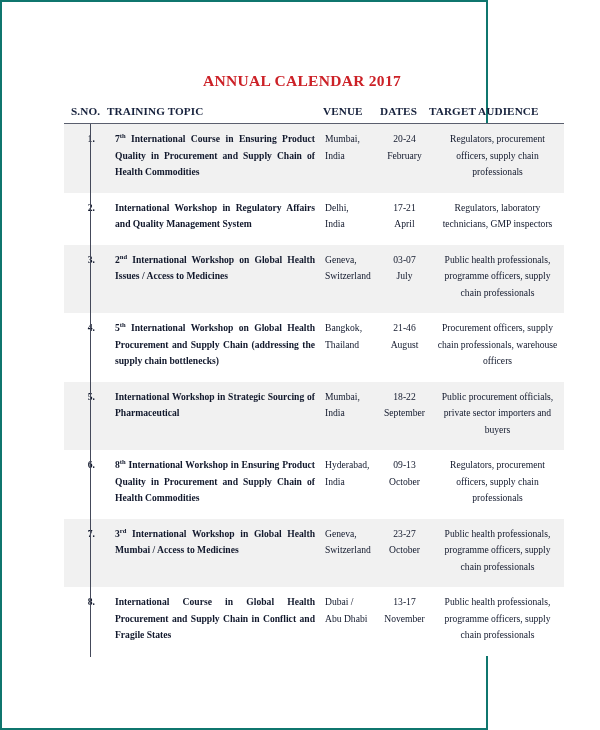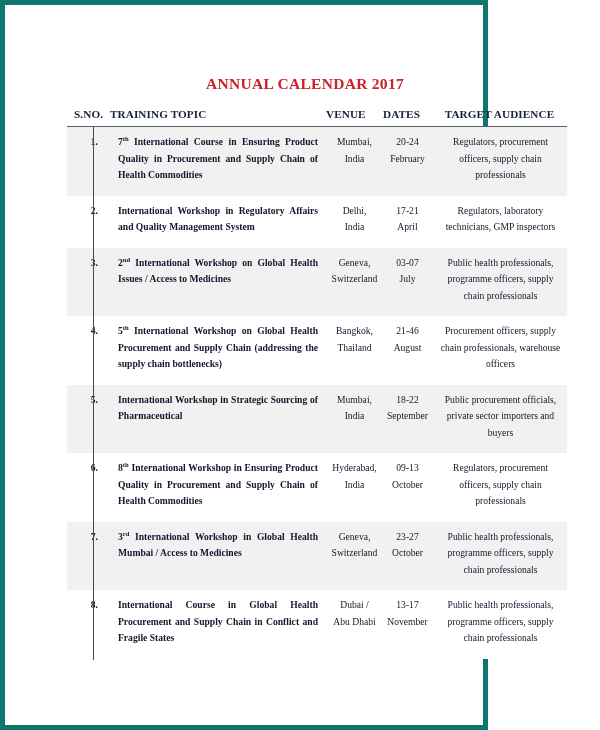--- a/index.html
+++ b/index.html
@@ -12,21 +12,21 @@
     background: #ffffff;
     font-family: "Liberation Serif", "DejaVu Serif", serif;
     overflow: hidden;
   }
   .page {
     position: relative;
     width: 488px;
     height: 730px;
     background: #ffffff;
     box-sizing: border-box;
-    border: 5px solid #0f766e;
+    border: 2px solid #0f766e;
     padding-left: 47px;
   }
   
   .doc-title {
     position: absolute;
     left: 0;
     top: 70px;
     width: 600px;
     text-align: center;
     font-size: 15.5px;
@@ -59,21 +59,21 @@
     color: #16213c;
     padding: 0 0 6px 0;
     vertical-align: bottom;
     letter-spacing: 0.1px;
     white-space: nowrap;
   }
   thead th.h-sno   { text-align: left;   padding-left: 7px; }
   thead th.h-topic { text-align: left; }
   thead th.h-venue { text-align: left; }
   thead th.h-dates { text-align: left; }
-  thead th.h-aud   { text-align: center; margin-top: 40px; }
+  thead th.h-aud   { text-align: left; margin-top: 40px; }
 
   thead tr { border-bottom: 1.1px solid #5a5f6e; }
 
   tbody td {
     font-size: 9.6px;
     color: #11182c;
     vertical-align: top;
     line-height: 1.72;
     padding: 7px 0 12px 0;
   }
@@ -86,21 +86,21 @@
     font-weight: bold;
   }
   td.topic {
     text-align: justify;
     text-align-last: left;
     font-weight: bold;
     padding-left: 8px;
     padding-right: 8px;
   }
   td.venue {
-    text-align: center;
+    text-align: left;
     padding-left: 2px;
     padding-right: 2px;
   }
   td.dates {
     text-align: center;
     padding-left: 1px;
     padding-right: 1px;
   }
   td.aud {
     text-align: center;

